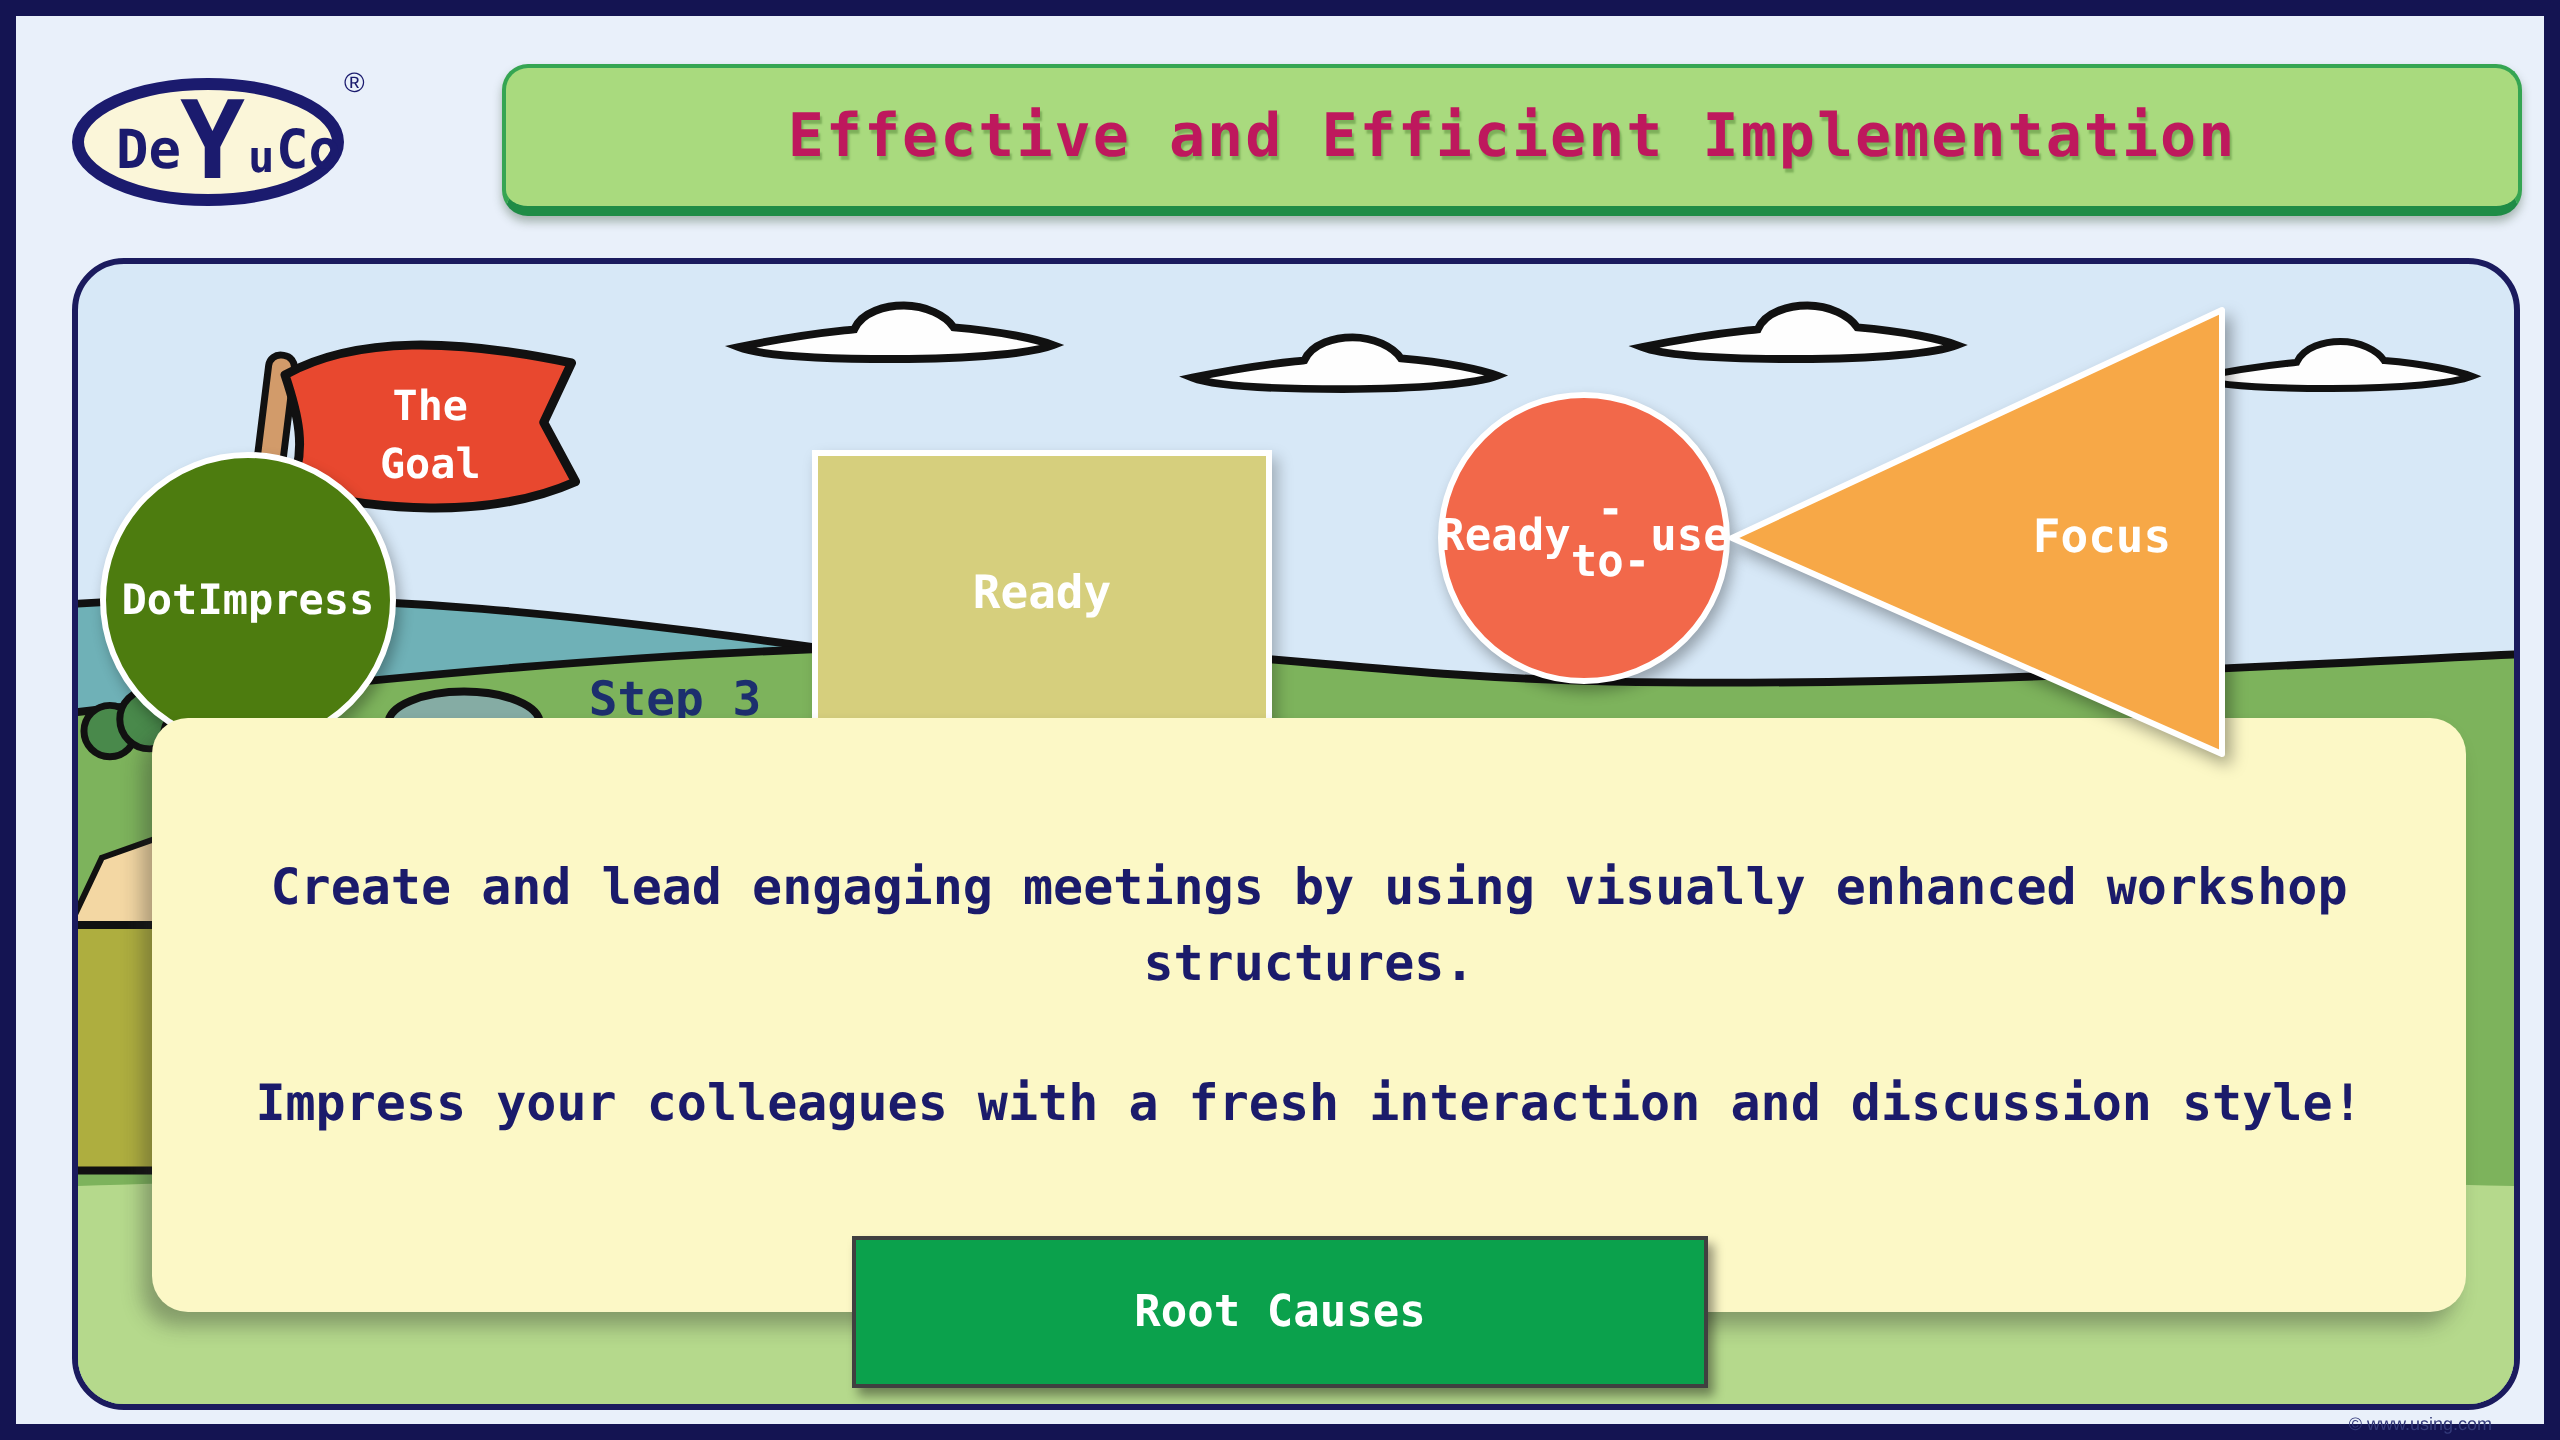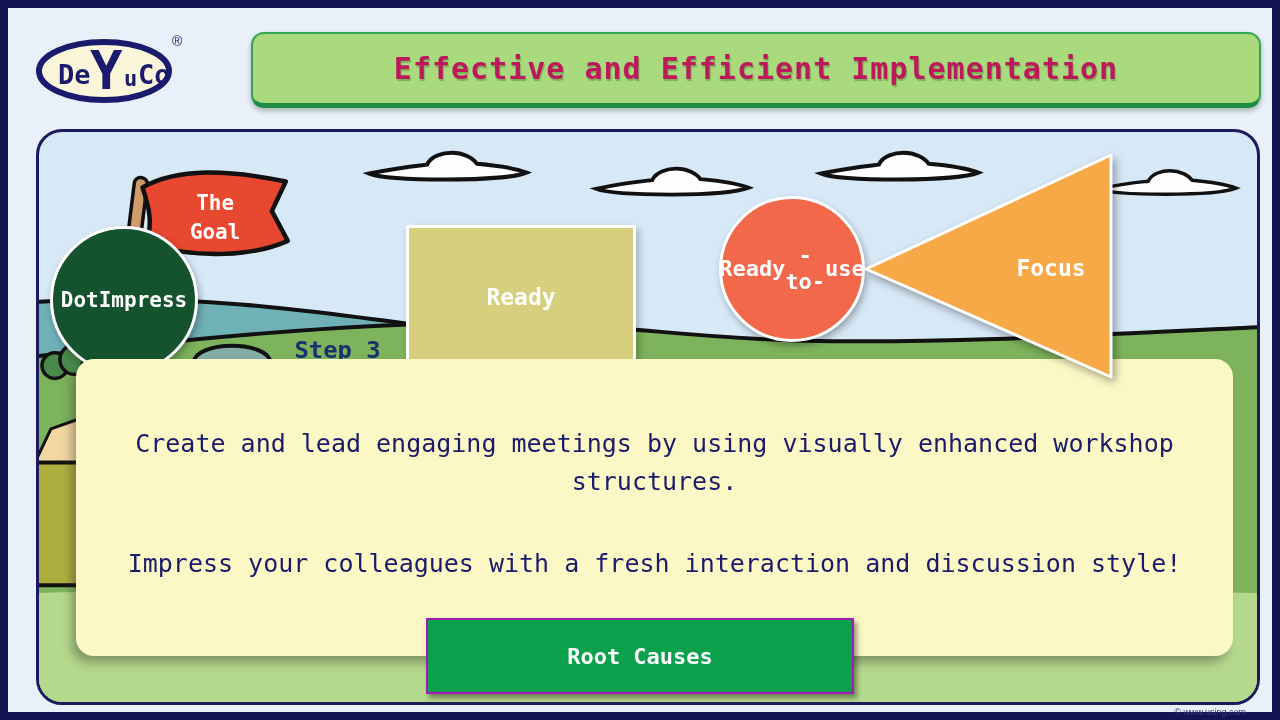--- a/index.html
+++ b/index.html
@@ -26,43 +26,43 @@
   .scene { position:absolute; left:28px; top:121px; width:1224px; height:576px;
            border:3px solid #1b1b5e; border-radius:26px; overflow:hidden;
            background:#d7e8f7; }
   .scene svg.bg { position:absolute; left:0; top:0; width:100%; height:100%; }
 
   .shape-label { color:#fff; font-weight:bold; text-align:center; }
 
   .circle { position:absolute; border-radius:50%; border:3px solid #fff;
             display:flex; flex-direction:row; align-items:center; justify-content:center;
             box-shadow:2px 4px 7px rgba(0,0,0,.3); }
-  .circle.purple { left:11px; top:94px; width:148px; height:148px; background:#14532d; }
+  .circle.purple { left:11px; top:94px; width:148px; height:148px; background:#4d7c0f; }
   .circle.purple span { font-size:21px; line-height:30px; }
   .circle.orange { left:680px; top:64px; width:146px; height:146px; background:#f2684a; }
   .circle.orange span { font-size:22px; line-height:26px; }
 
   .topics { position:absolute; left:367px; top:93px; width:230px; height:250px;
             background:#d6cf7d; border:3px solid #fff; box-shadow:3px 4px 7px rgba(0,0,0,.25);
             text-align:center; padding-top:56px; }
   .topics span { font-size:23px; }
 
   .yellowbox { position:absolute; left:37px; top:227px; width:1157px; height:297px;
                background:#fcf8c6; border-radius:18px;
                box-shadow:-5px 7px 10px rgba(40,40,40,.35);
                padding-top:66px; text-align:center; }
   .yellowbox p { width:1116px; margin:0 auto; color:#1b1b6b; font-size:25px;
-                 font-weight:normal; line-height:38px; }
-  .yellowbox p.second { margin-top:44px; }
+                 font-weight:bold; line-height:38px; }
+  .yellowbox p.second { margin-top:32px; }
 
   .triangle-svg { position:absolute; left:810px; top:8px; width:275px; height:250px;
                   filter:drop-shadow(3px 4px 4px rgba(0,0,0,.35)); }
 
   .rootbtn { position:absolute; left:387px; top:486px; width:428px; height:76px;
-             background:#0ba14c; border:2px solid #a21caf;
+             background:#0ba14c; border:2px solid #404040;
              box-shadow:3px 4px 5px rgba(0,0,0,.4);
              display:flex; align-items:center; justify-content:center; cursor:pointer; }
   .rootbtn span { font-size:22px; }
 
   .copyright { position:absolute; right:26px; top:699px; font-size:9px;
                color:#333a7a; font-family:"Liberation Sans", sans-serif; }
 
   text.comic { font-family:"DejaVu Sans Mono", monospace; font-weight:bold; }
 </style>
 </head>

